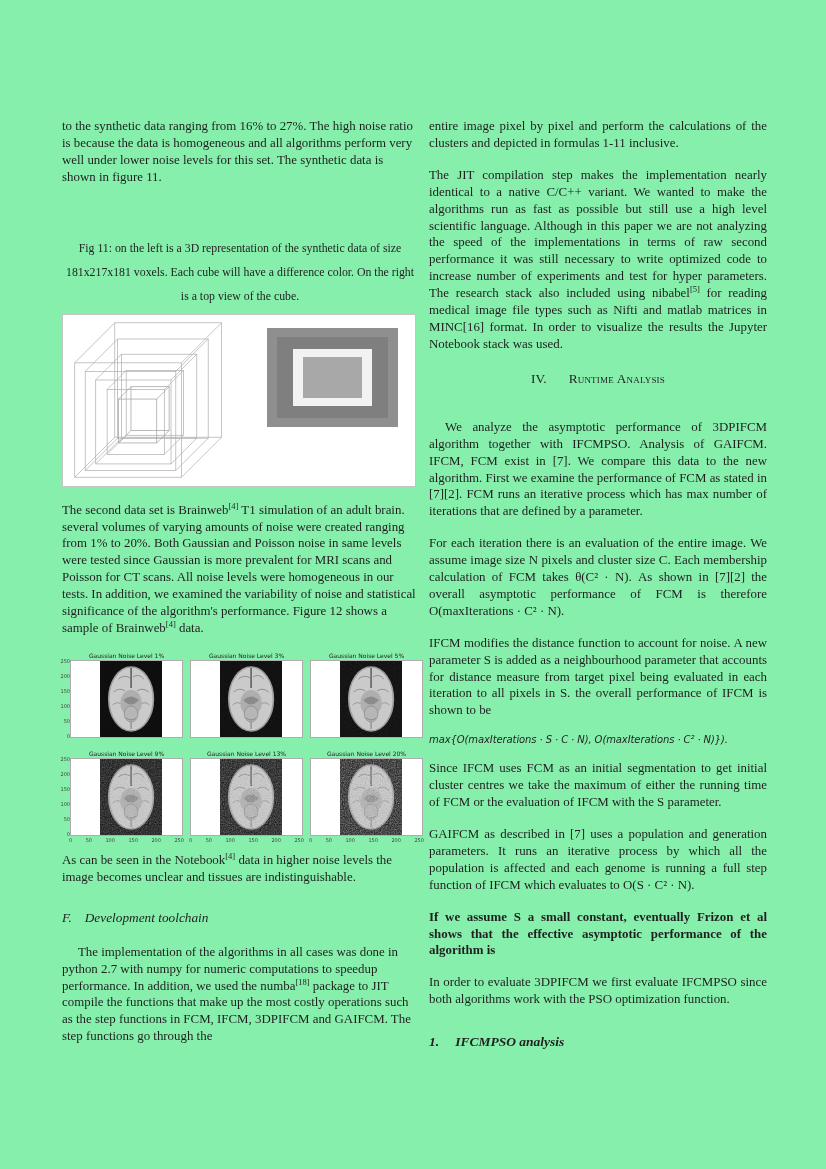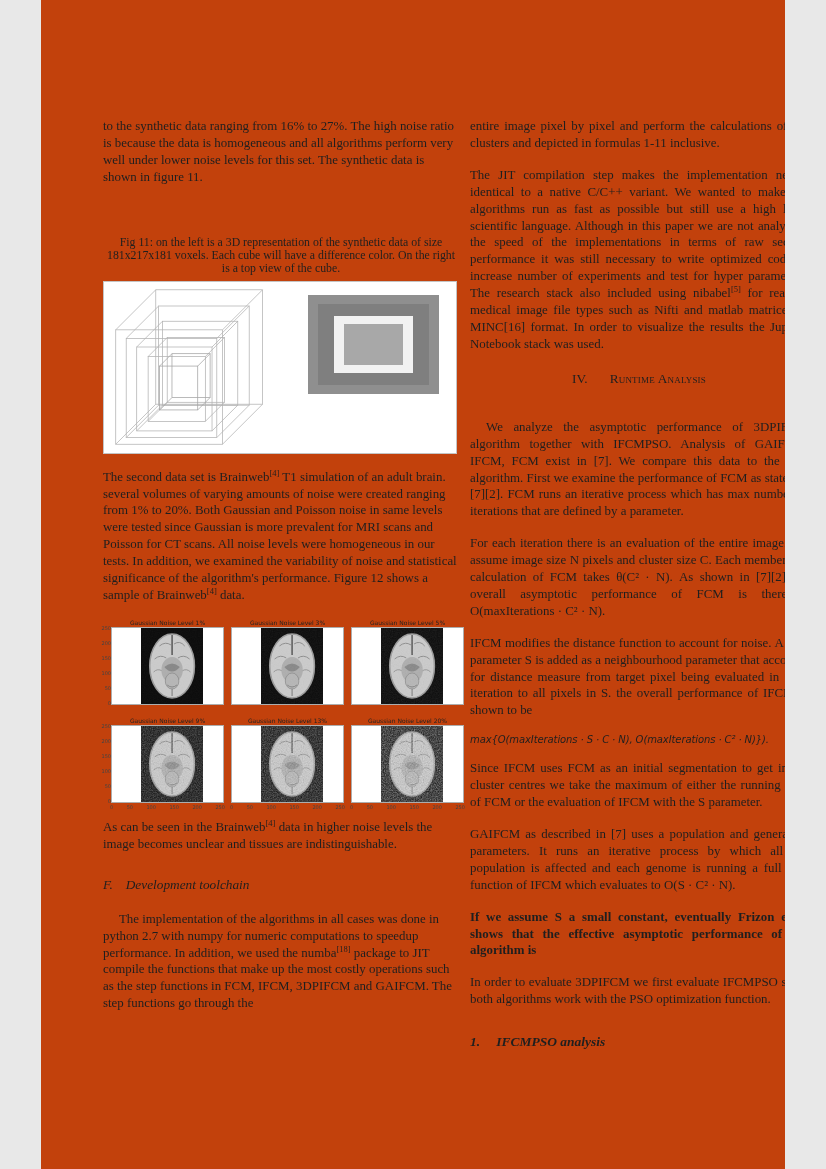--- a/index.html
+++ b/index.html
@@ -1,29 +1,29 @@
 <!DOCTYPE html>
 <html><head>
 <meta charset="utf-8">
 <style>
   html,body{margin:0;padding:0;background:#e8e8e8;}
   .page{
-    position:relative;width:744px;height:1169px;background:#c2410c;
+    position:relative;width:826px;height:1169px;background:#86efac;
     font-family:"Liberation Serif",serif;color:#1f1f1f;overflow:hidden;
     margin:0 auto;
   }
   .col{position:absolute;top:118px;}
   .col-left{left:62px;width:356px;}
   .col-right{left:429px;width:338px;}
   p.para{margin:0 0 15px 0;font-size:12.9px;line-height:16.9px;text-align:left;}
   .col-right p.para{text-align:justify;}
   .indent{text-indent:16px;}
   sup{font-size:66%;line-height:0;vertical-align:super;}
   
-  .fig11-caption{font-size:11.8px;line-height:13px;text-align:center;margin:50px 4px 6px 4px;}
+  .fig11-caption{font-size:11.8px;line-height:24px;text-align:center;margin:50px 4px 6px 4px;}
   .fig11-box{width:352px;height:171px;border:1px solid #c4c4c4;background:#fff;position:relative;margin-bottom:15px;}
   .cubes-svg{position:absolute;left:6px;top:2px;height:167px;width:205px;}
   .topview-svg{position:absolute;right:17px;top:13px;width:131px;height:99px;}
   
   .fig12-caption{font-size:12.2px;text-align:center;margin:6px 0 6px 0;}
   .fig12-grid{display:grid;grid-template-columns:repeat(3,113px);column-gap:7px;row-gap:12px;margin:0 0 16px 8px;}
   .cell{position:relative;}
   .sp-title{font-size:6px;line-height:7px;text-align:center;color:#222;
     font-family:"DejaVu Sans",sans-serif;margin-bottom:1px;white-space:nowrap;overflow:hidden;}
   .sp-plot{position:relative;height:76px;background:#ffffff;border:1px solid #adadad;}
@@ -326,21 +326,21 @@
               <span>50</span>
               <span>100</span>
               <span>150</span>
               <span>200</span>
               <span>250</span>
             </div>
         </div>
       </div>
     </div>
 
-    <p class="para"><span>As can be seen in the Brainweb</span><sup>[4]</sup><span> data in higher noise levels the image becomes unclear and tissues are indistinguishable.</span></p>
+    <p class="para"><span>As can be seen in the Notebook</span><sup>[4]</sup><span> data in higher noise levels the image becomes unclear and tissues are indistinguishable.</span></p>
 
     <div class="heading-f">
       <span class="num">F.</span><span>Development toolchain</span>
     </div>
 
     <p class="para indent"><span>The implementation of the algorithms in all cases was done in python 2.7 with numpy for numeric computations to speedup performance. In addition, we used the numba</span><sup>[18]</sup><span> package to JIT compile the functions that make up the most costly operations such as the step functions in FCM, IFCM, 3DPIFCM and GAIFCM. The step functions go through the</span></p>
   </div>
 
   <div class="col col-right">
 

